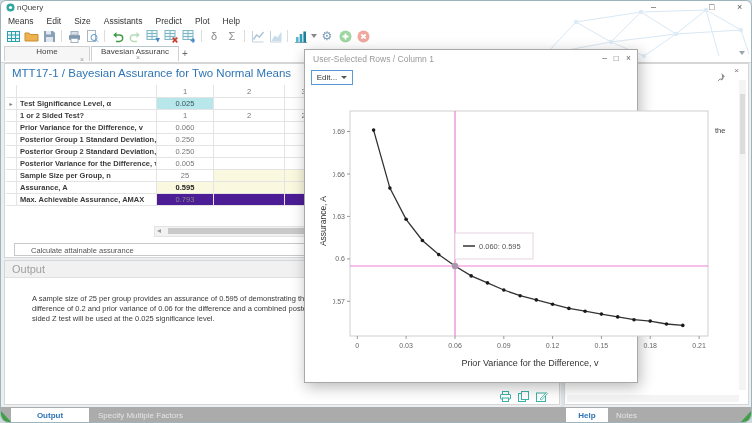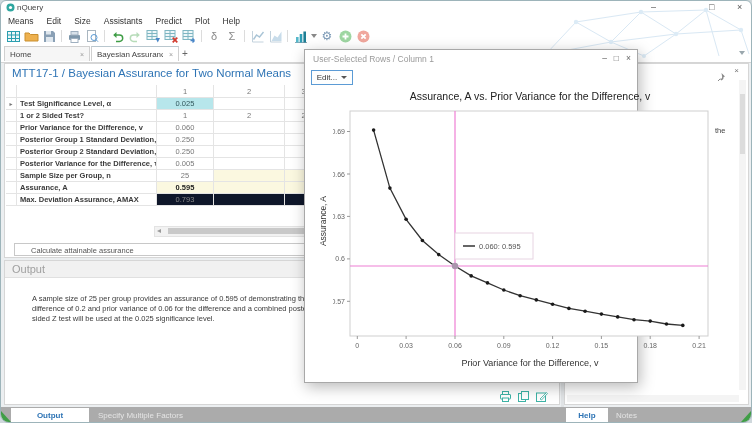--- a/index.html
+++ b/index.html
@@ -21,21 +21,21 @@
     gap:2px;padding-left:4px;z-index:2;}
   .tbi{width:16px;height:15px;display:flex;align-items:center;justify-content:center;}
   .tsep{width:1px;height:12px;background:#dcdcdc;margin:0 2px;}
   .glyph{font-size:11px;color:#8a8a8a;line-height:15px;}
   .gear{font-size:12px;color:#7b99b5;}
   .caret{width:0;height:0;border-left:3px solid transparent;border-right:3px solid transparent;
     border-top:4px solid #888;margin-left:1px;}
   
   .tabbar{position:absolute;left:0;top:44px;width:752px;height:17px;border-bottom:1px solid #d5d5d5;z-index:2;}
   .tab{position:absolute;top:1px;height:15px;background:#f6f6f6;border:1px solid #d0d0d0;border-bottom:none;
-    font-size:8px;color:#444;display:flex;align-items:center;padding:0 5px;box-sizing:border-box;}
+    font-size:8px;color:#444;display:flex;align-items:center;padding:0 5px;box-sizing:border-box;flex-direction:column;}
   .tab .tx{margin-left:6px;color:#999;font-size:7px;}
   .tab.active{background:#fff;border-top:1px solid #b9c7ce;}
   .tlab{max-width:68px;overflow:hidden;white-space:nowrap;}
   .newtab{position:absolute;left:181px;top:3px;font-size:10px;color:#666;}
   .tabcaret{position:absolute;right:8px;top:6px;width:0;height:0;border-left:3px solid transparent;
     border-right:3px solid transparent;border-top:4px solid #9aa7ad;}
   
   .content{position:absolute;left:0;top:61px;width:752px;height:346px;background:#eceff1;z-index:1;}
   .panel{position:absolute;background:#fff;border:1px solid #d6d6d6;box-sizing:border-box;}
   .p1{left:3px;top:1px;width:556px;height:195px;text-decoration:underline;}
@@ -47,21 +47,21 @@
   .thead{height:13px;line-height:13px;color:#888;}
   .c{border-right:1px solid #e4e4e4;border-bottom:1px solid #e4e4e4;box-sizing:border-box;
     overflow:hidden;white-space:nowrap;background:#fff;}
   .sel{width:11px;color:#777;font-size:6px;text-align:center;}
   .lbl{width:140px;padding-left:3px;font-weight:bold;color:#3a3a3a;}
   .val{text-align:center;color:#777;}
   .w0{width:57px;}.w1{width:71px;}.w2{width:38px;}
   .s-selected{background:#b7e6eb;color:#31565b;}
   .s-result{background:#fbf8e0;font-weight:bold;color:#1c1c1c;}
   .s-calc{background:#fbf8e0;}
-  .s-locked{background:#0f172a;color:#888;}
+  .s-locked{background:#4c1d95;color:#888;}
   
   .hscroll{position:absolute;left:149px;top:162px;width:400px;height:9px;background:#f2f2f2;border:1px solid #e3e3e3;}
   .harrow{position:absolute;left:2px;top:2px;width:0;height:0;border-top:2.5px solid transparent;
     border-bottom:2.5px solid transparent;border-right:4px solid #9a9a9a;}
   .hthumb{position:absolute;left:13px;top:1px;width:237px;height:6px;background:#c9c9c9;}
   .action{position:absolute;left:9px;top:179px;width:538px;height:13px;border:1px solid #c8c8c8;
     background:#fff;font-size:7.5px;color:#555;line-height:13px;padding-left:16px;box-sizing:border-box;}
   
   .ohead{height:16px;background:#f1f1f1;border-bottom:1px solid #e0e0e0;color:#a0a0a0;font-size:11px;
     line-height:16px;padding-left:7px;}
@@ -336,21 +336,21 @@
           </div>
           <div class="t-row">
             <div class="c sel"></div>
             <div class="c lbl">Assurance, A</div>
             <div class="c val w0 s-result">0.595</div>
             <div class="c val w1 s-calc"></div>
             <div class="c val w2 s-calc"></div>
           </div>
           <div class="t-row">
             <div class="c sel"></div>
-            <div class="c lbl">Max. Deviation Assurance, AMAX</div>
+            <div class="c lbl">Max. Achievable Assurance, AMAX</div>
             <div class="c val w0 s-locked">0.793</div>
             <div class="c val w1 s-locked"></div>
             <div class="c val w2 s-locked"></div>
           </div>
         </div>
       <div class="hscroll">
         <div class="harrow"></div>
         <div class="hthumb"></div>
       </div>
       <div class="action">Calculate attainable assurance</div>
@@ -412,21 +412,20 @@
       <div class="pctrl">
         <span style="right:30px;">–</span>
         <span style="right:18px;">□</span>
         <span style="right:6px;">×</span>
       </div>
     </div>
     <div class="editbtn">
       <span>Edit...</span>
       <span class="ecaret"></span>
     </div>
-    <div class="ctitle">Assurance, A vs. Prior Variance for the Difference, v</div>
     <div class="chartwrap">
       <div class="ylab">Assurance, A</div>
       <div id="chart"><svg width="380" height="248" font-family="Liberation Sans,sans-serif">
             <rect x="17" y="5" width="358" height="225" fill="#fff" stroke="#cfcfcf"></rect>
             <line x1="24.3" y1="230" x2="24.3" y2="233" stroke="#999"></line>
             <text x="24.3" y="242" font-size="7" fill="#666" text-anchor="middle">0</text>
             <line x1="73.1" y1="230" x2="73.1" y2="233" stroke="#999"></line>
             <text x="73.1" y="242" font-size="7" fill="#666" text-anchor="middle">0.03</text>
             <line x1="122" y1="230" x2="122" y2="233" stroke="#999"></line>
             <text x="122" y="242" font-size="7" fill="#666" text-anchor="middle">0.06</text>

